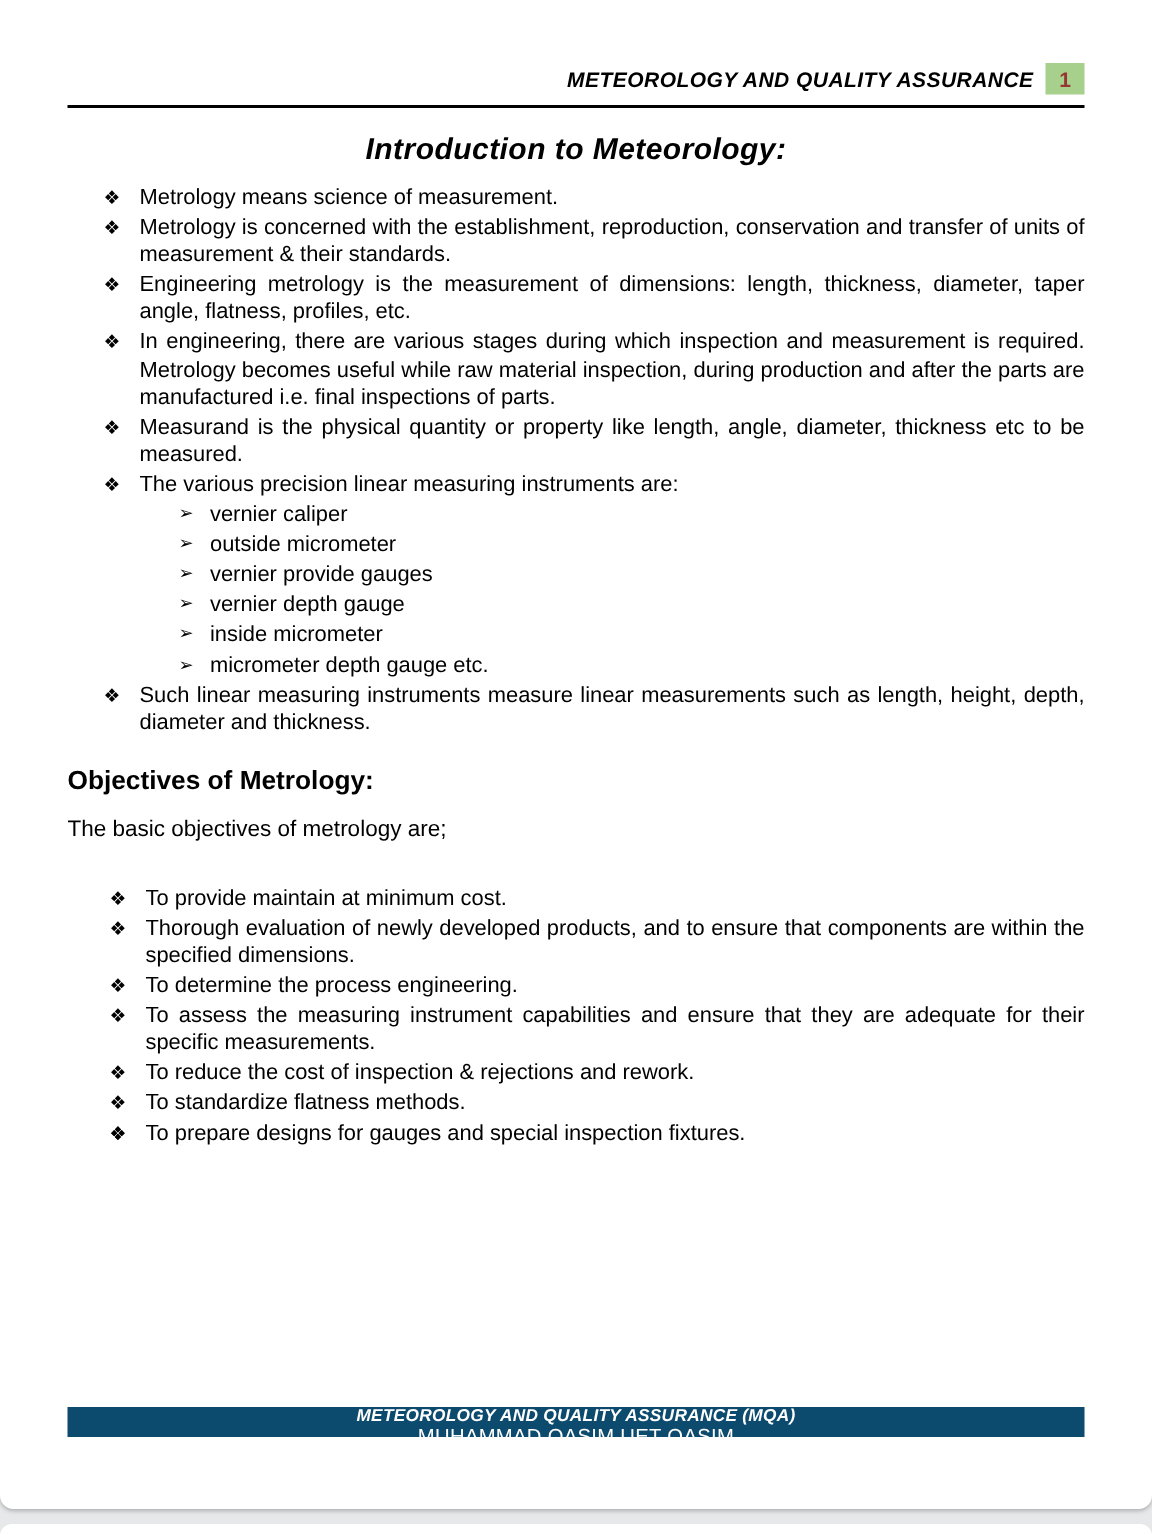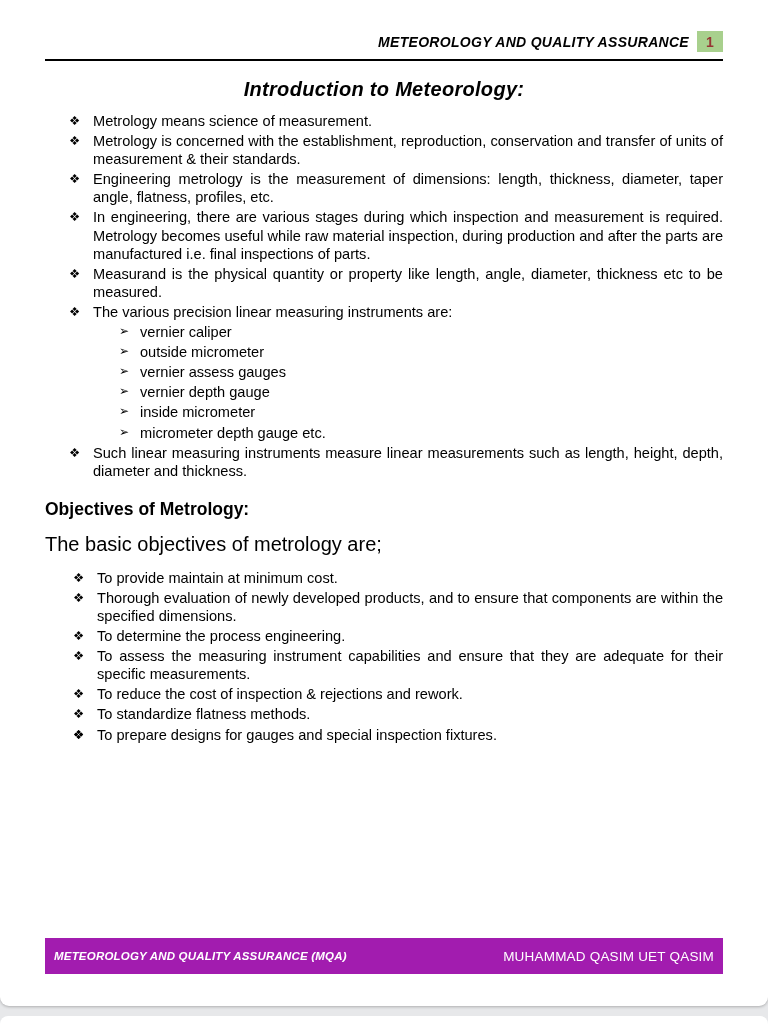--- a/index.html
+++ b/index.html
@@ -2,21 +2,21 @@
 <html><head>
 <meta charset="utf-8">
 <style>
   * { margin:0; padding:0; box-sizing:border-box; }
   html,body { background:#e7e8ea; }
   body { font-family:"Liberation Sans", sans-serif; color:#000; }
   .viewer { width:768px; }
 
   .page {
     position:relative; width:768px; height:1006px; background:#ffffff;
-    padding:0 45px; border-radius:0 0 9px 9px;
+    padding:11px 45px; border-radius:0 0 9px 9px;
     box-shadow:0 1px 3px rgba(0,0,0,.25);
   }
 
   .header {
     display:flex; justify-content:flex-end; align-items:center;
     padding-top:31px; padding-bottom:7px; border-bottom:2px solid #000;
   }
   .header-title { font-size:14px; font-weight:bold; font-style:italic; letter-spacing:.3px; white-space:nowrap; }
   .page-num {
     margin-left:8px; width:26px; height:21px; background:#a8d08d; color:#963634;
@@ -31,27 +31,28 @@
   .blist { list-style:none; font-size:14.6px; line-height:1.24; }
   .blist li { position:relative; text-align:justify; margin-bottom:2px; }
   .blist.main { margin-left:23px; }
   .blist.main li { padding-left:25px; }
   .bullet { position:absolute; left:1px; top:1px; font-size:12.5px; line-height:1.3; }
   .blist.sub { margin-left:73px; margin-bottom:2px; }
   .blist.sub li { padding-left:22px; text-align:left; }
   .bullet.arrow { font-size:12px; top:1px; }
 
   .section-heading { font-size:17.5px; font-weight:bold; margin:19px 0 13px; }
-  .para { font-size:20px; margin-bottom:13px; }
+  .para { font-size:15px; margin-bottom:29px; }
   .blist.objectives { margin-left:27px; }
 
   .footer-bar {
-    position:absolute; left:45px; right:45px; top:938px; height:36px;
-    background:#a21caf; display:flex; align-items:center; justify-content:space-between;
+    position:absolute; left:45px; right:45px; top:938px; height:20px;
+    background:#0c4a6e; display:flex; align-items:center; justify-content:space-between;
     padding:0 9px;
+    flex-direction:column;
   }
   .footer-left { color:#fff; font-size:11.5px; font-weight:bold; font-style:italic; letter-spacing:.2px; white-space:nowrap; }
   .footer-right { color:#fff; font-size:13.5px; letter-spacing:.2px; white-space:nowrap; }
 
   .next-page { height:8px; margin-top:10px; background:#ffffff; border-radius:8px 8px 0 0; }
 </style>
 </head>
 <body>
 
 <div class="viewer">
@@ -104,21 +105,21 @@
           <span class="txt">vernier caliper</span>
         </li>
 
         <li>
           <span class="bullet arrow">➢</span>
           <span class="txt">outside micrometer</span>
         </li>
 
         <li>
           <span class="bullet arrow">➢</span>
-          <span class="txt">vernier assess gauges</span>
+          <span class="txt">vernier provide gauges</span>
         </li>
 
         <li>
           <span class="bullet arrow">➢</span>
           <span class="txt">vernier depth gauge</span>
         </li>
 
         <li>
           <span class="bullet arrow">➢</span>
           <span class="txt">inside micrometer</span>

